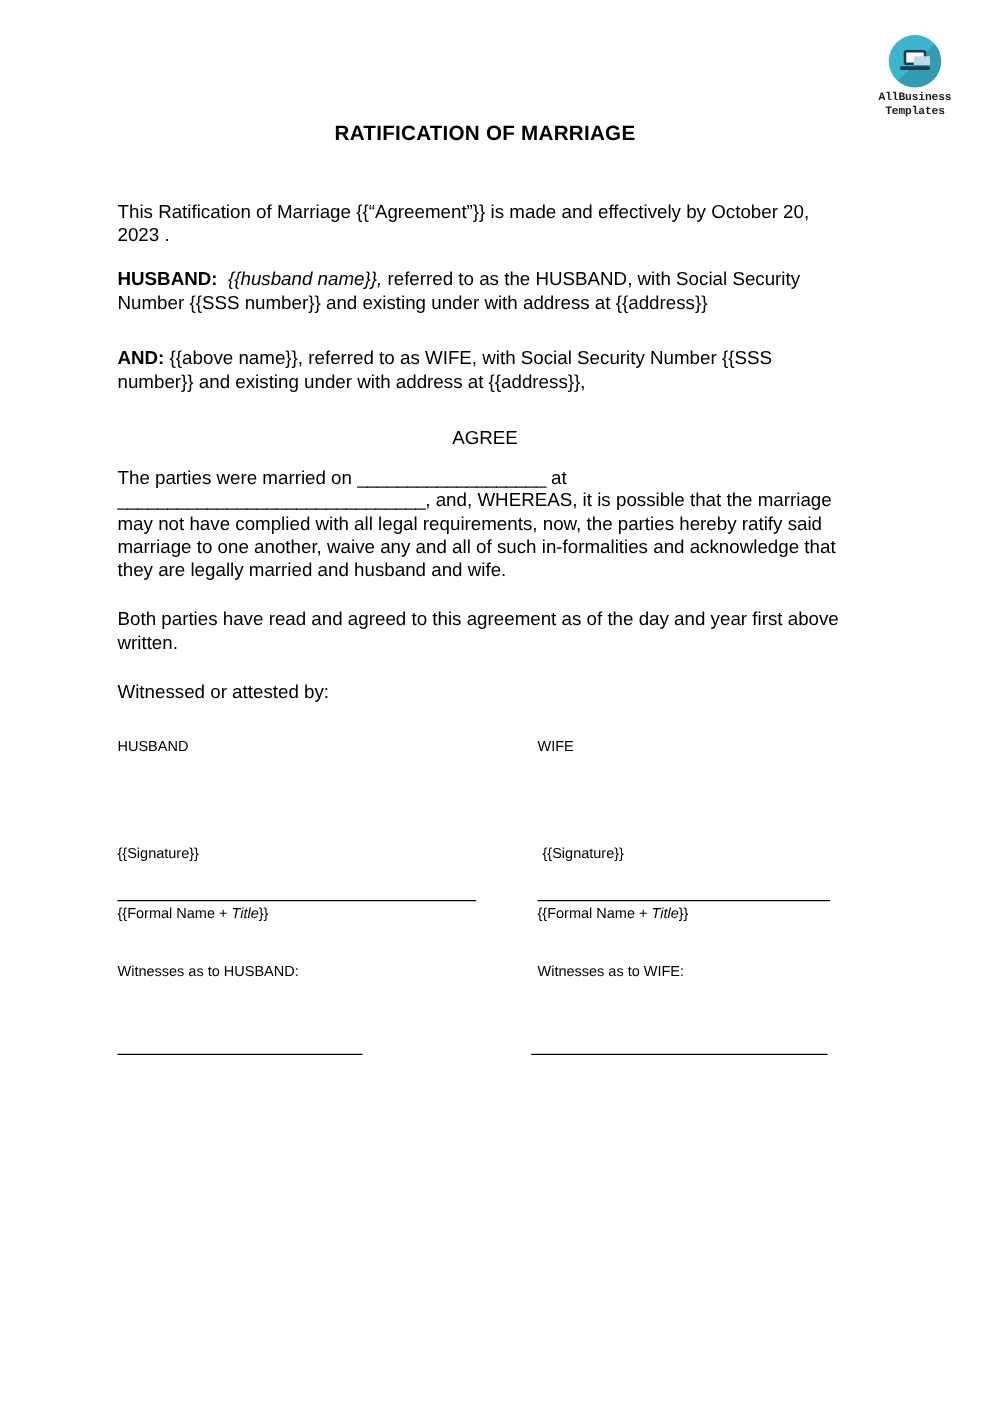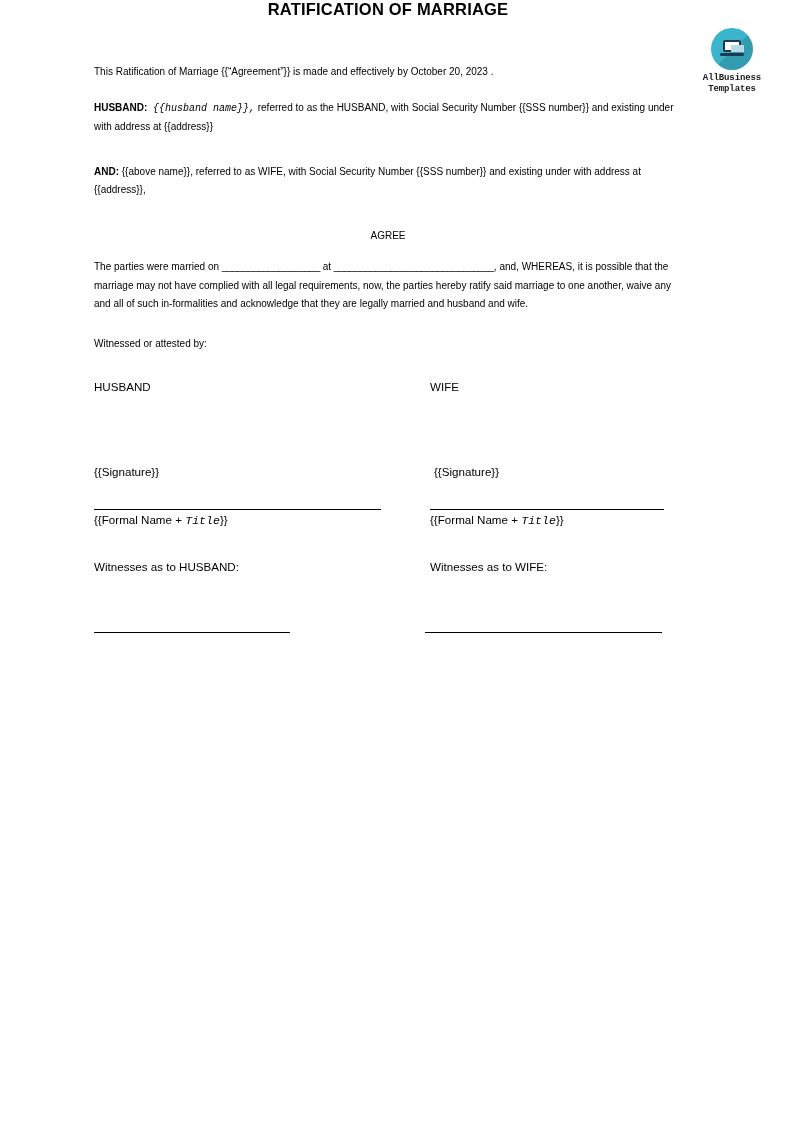--- a/index.html
+++ b/index.html
@@ -86,41 +86,42 @@
 
   
   .doc {
     position: absolute;
     left: 94px;
     top: 0;
     width: 588px;
   }
   .doc-title {
     margin: 0;
+    padding-top: 98px;
     font-size: 16.5px;
     font-weight: bold;
     text-align: center;
     letter-spacing: 0.2px;
   }
   .para {
-    font-size: 10px;
+    font-size: 15px;
     line-height: 18.5px;
     margin: 0;
   }
   .p-intro   { margin-top: 44px; }
   .p-between { margin-top: 17px; }
   .p-and     { margin-top: 26px; }
   .p-agree   { margin-top: 27px; text-align: center; }
   .p-married { margin-top: 13px; }
   .p-signatures { margin-top: 20px; }
   .p-both    { margin-top: 21px; }
   .p-witby   { margin-top: 21px; }
 
   .b { font-weight: bold; }
-  .i { font-style: italic; font-family: Liberation Mono, monospace; }
+  .i { font-style: italic; }
   .blank { letter-spacing: -0.4px; }
 
   
   .sig-area {
     position: relative;
     margin-top: 25px;
     height: 280px;
   }
   .col {
     position: absolute;
@@ -184,20 +185,21 @@
 
   <p class="para p-between"><span class="b">HUSBAND:</span><span>&nbsp; </span><span class="i">{{husband name}},</span><span> referred to as the HUSBAND, with Social Security Number {{SSS number}} and existing under with address at {{address}}</span></p>
 
   <p class="para p-and"><span class="b">AND:</span><span> </span><span>{{above name}},</span><span> referred to as WIFE, with Social Security Number {{SSS number}} and existing under with address at {{address}},</span></p>
 
   <p class="para p-agree">AGREE</p>
 
   <p class="para p-married"><span>The parties were married on </span><span class="blank">___________________</span><span> at </span><span class="blank">_______________________________</span><span>, and, WHEREAS, it is possible that the marriage may not have complied with all legal requirements, now, the parties hereby ratify said marriage to one another, waive any and all of such in-formalities and acknowledge that they are legally married and husband and wife.</span></p>
 
 
+  <p class="para p-both">Both parties have read and agreed to this agreement as of the day and year first above written.</p>
 
   <p class="para p-witby">Witnessed or attested by:</p>
 
   <div class="sig-area">
 
     <div class="col col-left">
       <div class="row-head">HUSBAND</div>
       <div class="row-sig">{{Signature}}</div>
       <div class="rule-name"></div>
       <div class="row-formal"><span>{{Formal Name + </span><span class="i">Title</span><span>}}</span></div>

